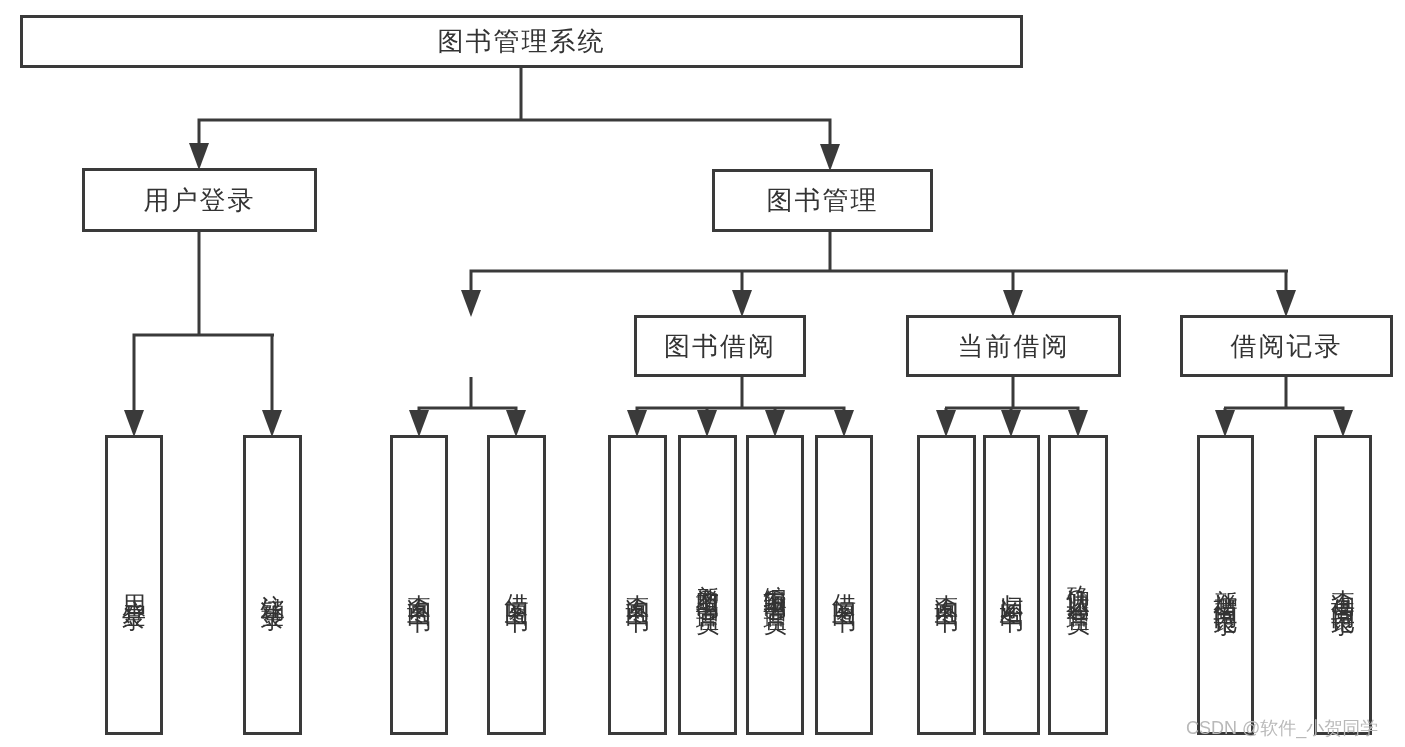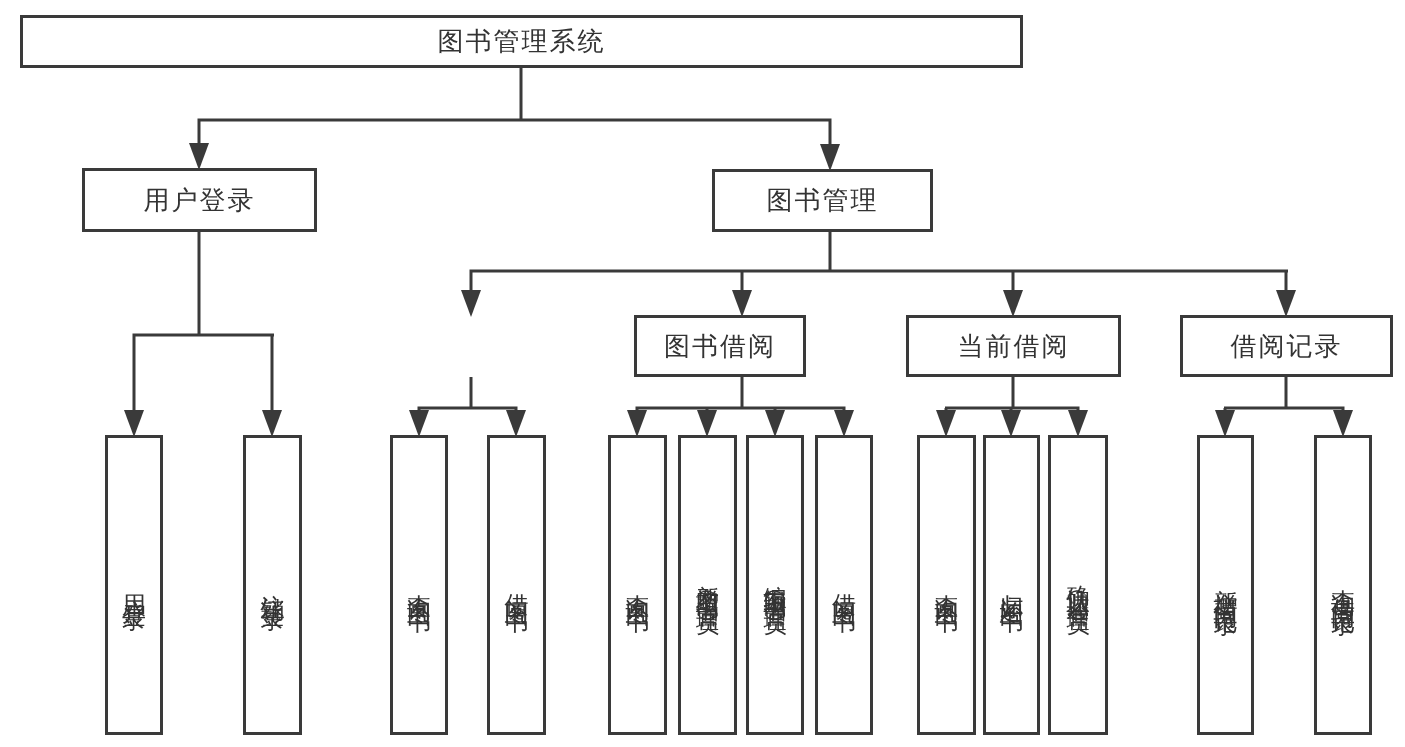--- a/index.html
+++ b/index.html
@@ -131,14 +131,15 @@
   <div class="node v-node long" style="left:746px; top:435px; width:58px; height:300px;">编辑图书（管理员）</div>
   <div class="node v-node" style="left:815px; top:435px; width:58px; height:300px;">借阅图书</div>
 
   <div class="node v-node" style="left:917px; top:435px; width:59px; height:300px;">查询图书</div>
   <div class="node v-node" style="left:983px; top:435px; width:57px; height:300px;">归还图书</div>
   <div class="node v-node long" style="left:1048px; top:435px; width:60px; height:300px;">确认归还（管理员）</div>
 
   <div class="node v-node" style="left:1197px; top:435px; width:57px; height:300px;">新增借阅记录</div>
   <div class="node v-node" style="left:1314px; top:435px; width:58px; height:300px;">查询借阅记录</div>
 
+  <div class="watermark">CSDN @软件_小贺同学</div>
 
 </div>
 
 </body></html>

